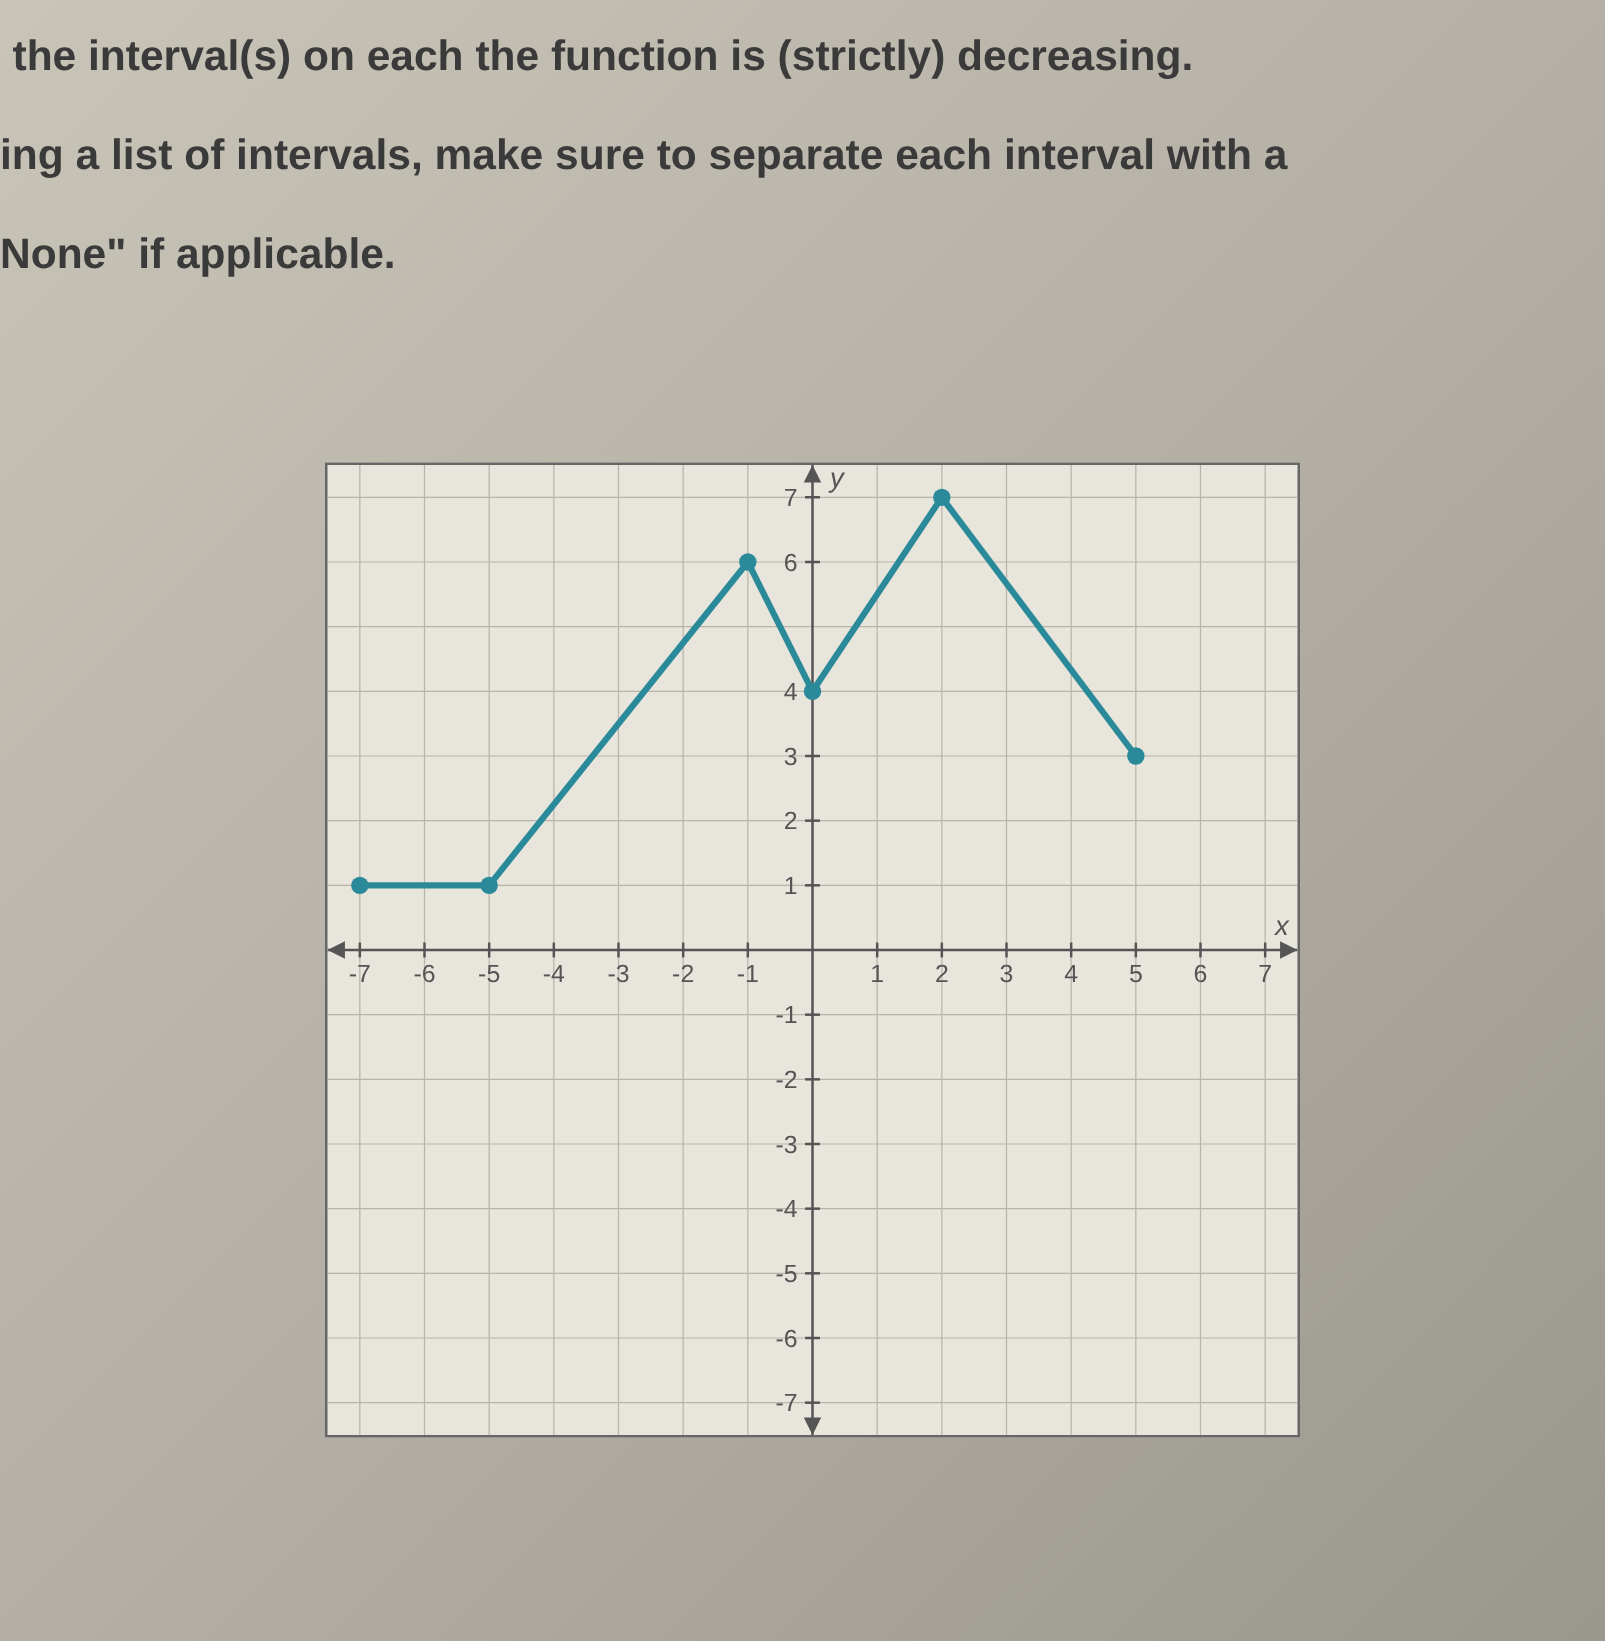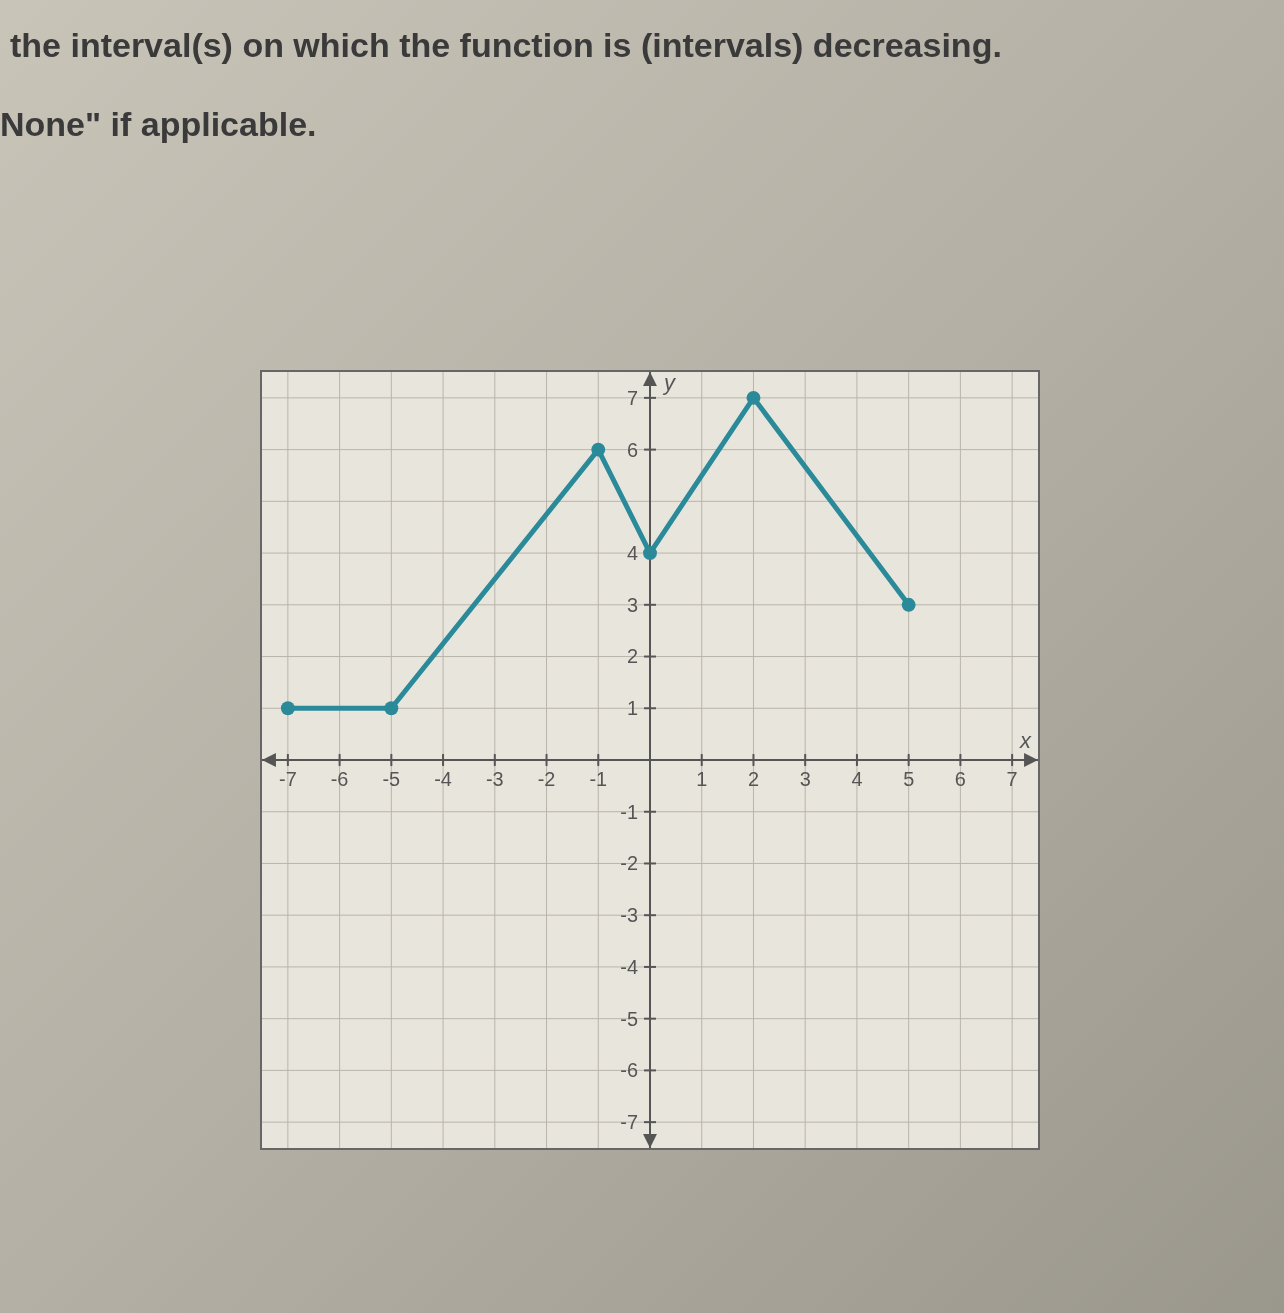--- a/index.html
+++ b/index.html
@@ -42,21 +42,22 @@
     .tick-label { fill: #555; font-size: 20px; font-family: Arial; }
     .axis-label { fill: #555; font-size: 22px; font-style: italic; }
     .plot-line { stroke: #2b8a99; stroke-width: 5; fill: none; stroke-linejoin: round; }
     .plot-point { fill: #2b8a99; }
     .arrow { fill: #555; }
   </style>
 </head>
 <body>
 
 <div class="question-text">
-  <div class="line1">the interval(s) on which the function is (intervals) decreasing.</div>
+  <div class="line1">the interval(s) on each the function is (strictly) decreasing.</div>
+  <div class="line3">ing a list of intervals, make sure to separate each interval with a</div>
   <div class="line4">None" if applicable.</div>
 </div>
 
 <div class="chart-wrap">
   <svg class="chart-svg" viewBox="0 0 780 780">
     <g id="grid-group">
         <line x1="26" y1="0" x2="26" y2="780" class="grid-line"></line>
         <line x1="78" y1="0" x2="78" y2="780" class="grid-line"></line>
         <line x1="130" y1="0" x2="130" y2="780" class="grid-line"></line>
         <line x1="182" y1="0" x2="182" y2="780" class="grid-line"></line>

